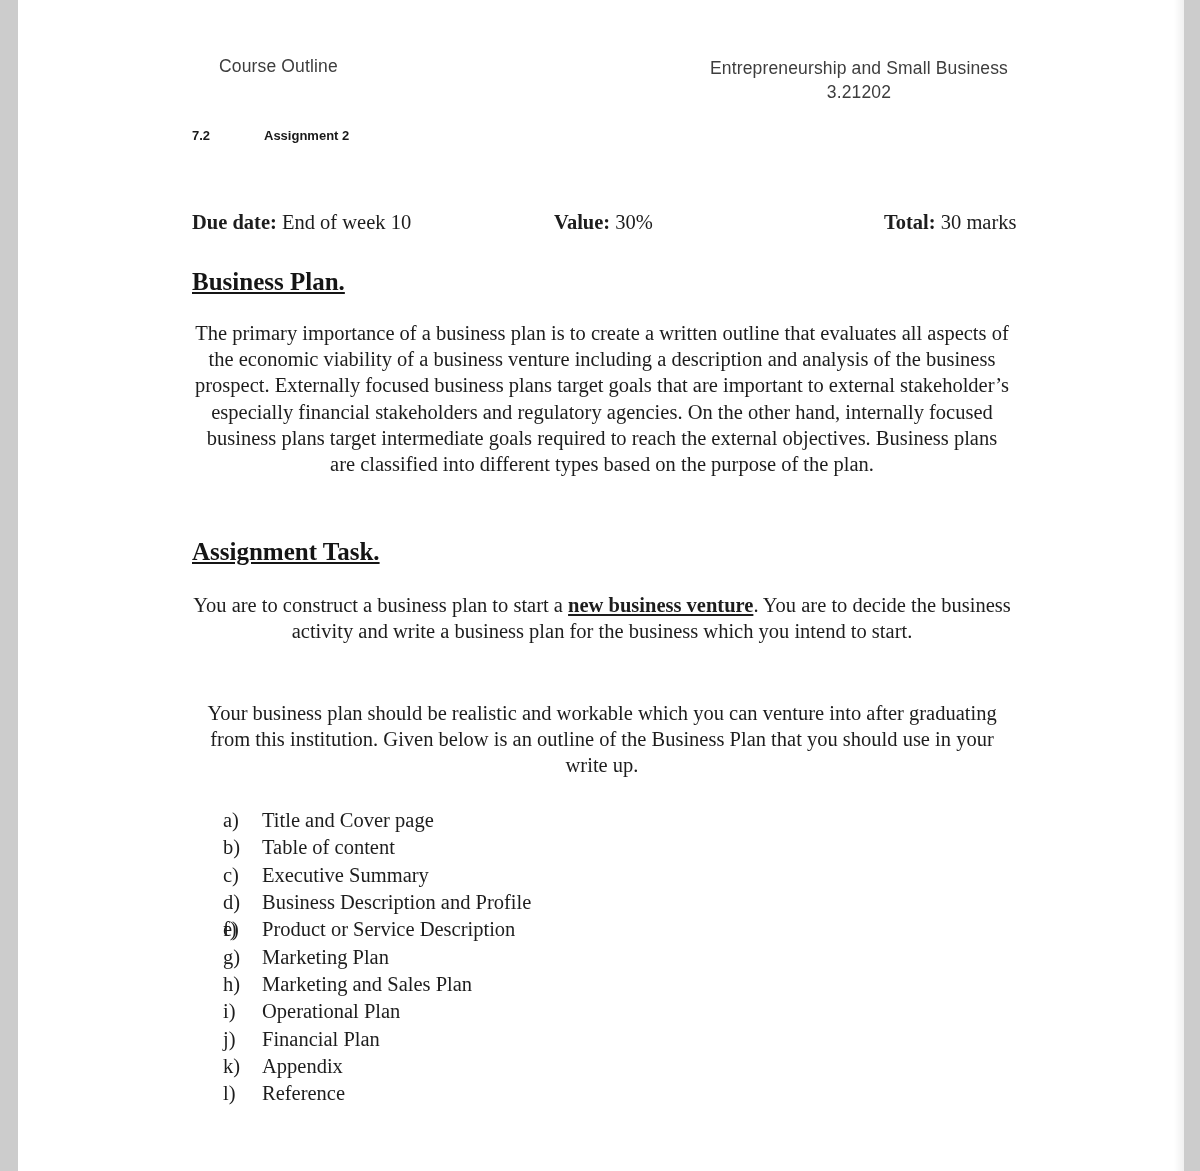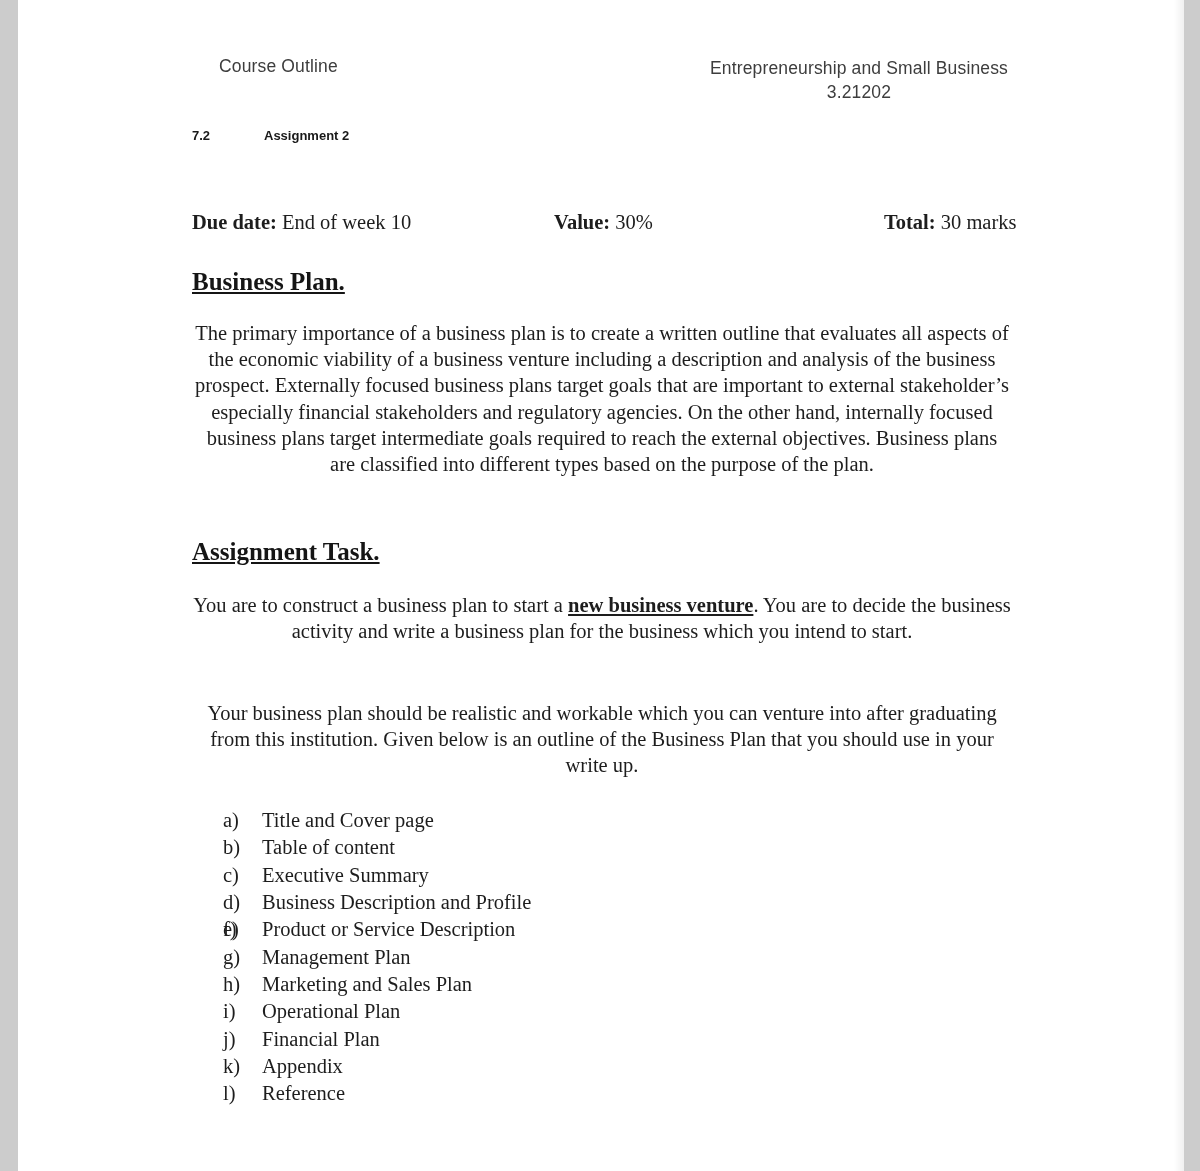--- a/index.html
+++ b/index.html
@@ -204,21 +204,21 @@
       <p class="para"><span>You are to construct a business plan to start a </span><span class="emph">new business venture</span><span>. You are to decide the business activity and write a business plan for the business which you intend to start.</span></p>
     </div>
 
     <div class="alpha-list" id="outline-list">
         <div class="alpha-item"><span class="marker">a)</span><span>Title and Cover page</span></div>
         <div class="alpha-item"><span class="marker">b)</span><span>Table of content</span></div>
         <div class="alpha-item"><span class="marker">c)</span><span>Executive Summary</span></div>
         <div class="alpha-item"><span class="marker">d)</span><span>Business Description and Profile</span></div>
         <div class="alpha-item"><span class="marker">e)</span></div>
         <div class="alpha-item"><span class="marker">f)</span><span>Product or Service Description</span></div>
-        <div class="alpha-item"><span class="marker">g)</span><span>Management Plan</span></div>
+        <div class="alpha-item"><span class="marker">g)</span><span>Marketing Plan</span></div>
         <div class="alpha-item"><span class="marker">h)</span><span>Marketing and Sales Plan</span></div>
         <div class="alpha-item"><span class="marker">i)</span><span>Operational Plan</span></div>
         <div class="alpha-item"><span class="marker">j)</span><span>Financial Plan</span></div>
         <div class="alpha-item"><span class="marker">k)</span><span>Appendix</span></div>
         <div class="alpha-item"><span class="marker">l)</span><span>Reference</span></div>
       </div>
 
   </div>
 </div>
 

